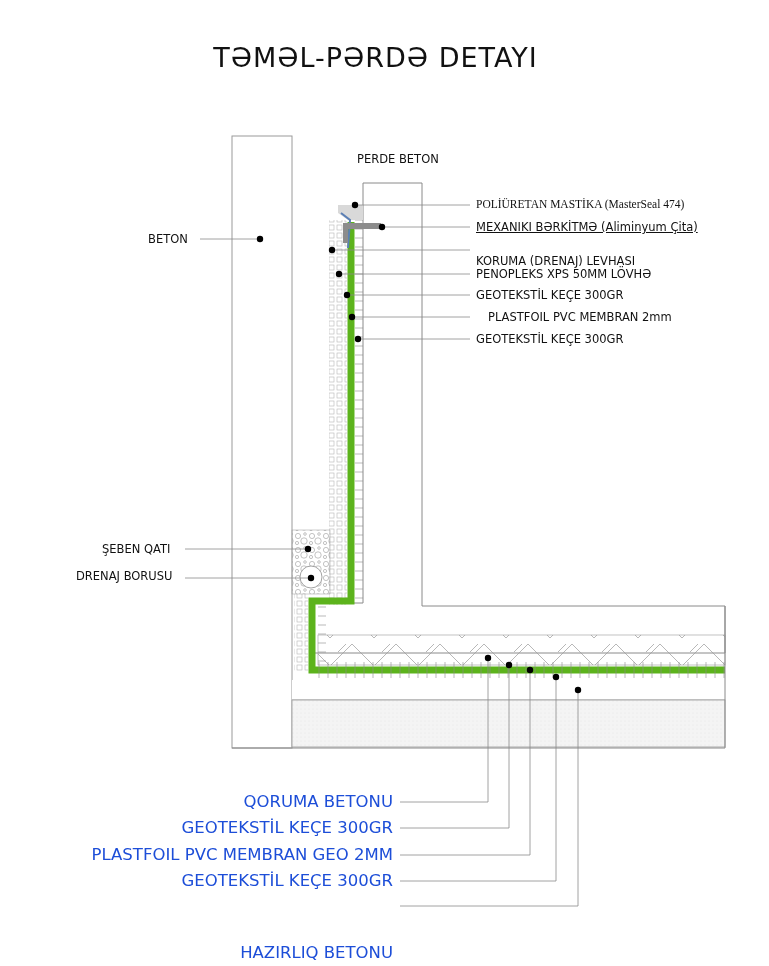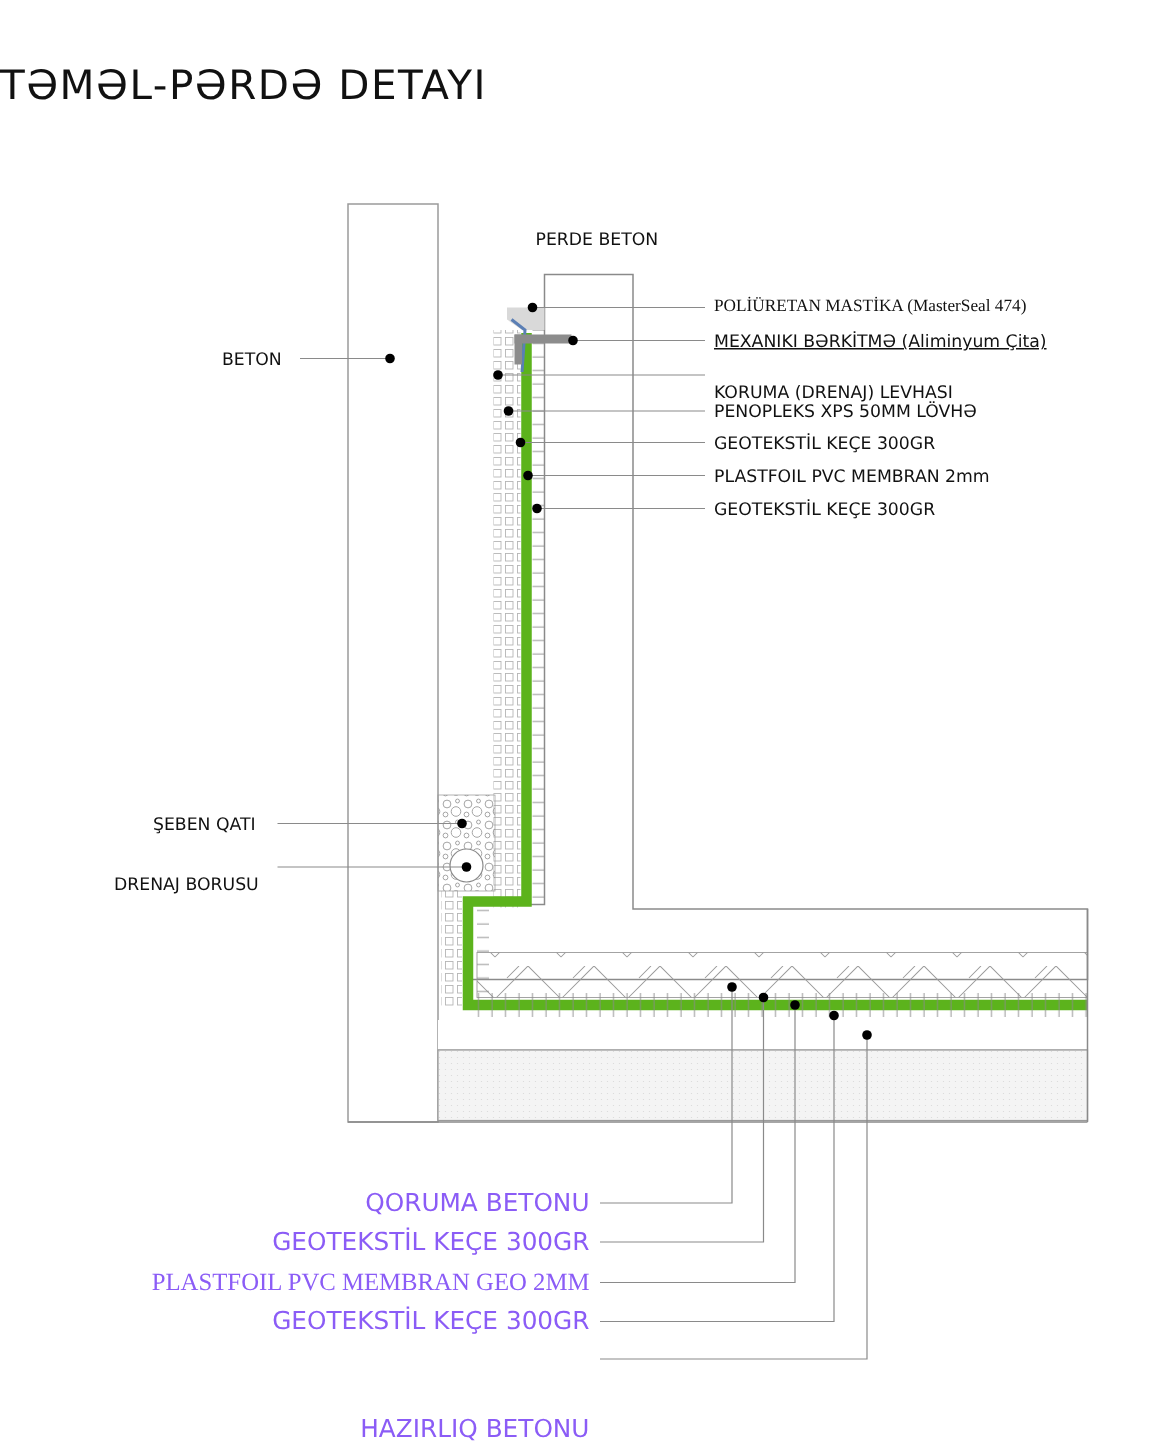--- a/index.html
+++ b/index.html
@@ -1,19 +1,19 @@
 <!DOCTYPE html>
 <html><head>
   <meta charset="utf-8">
   <style>
     html, body { margin: 0; padding: 0; background: #ffffff; }
     body { width: 769px; height: 966px; position: relative; overflow: hidden; font-family: "DejaVu Sans", sans-serif; color: #111; }
-    .title { position: absolute; left: 0; width: 751px; top: 42px; font-size: 27px; letter-spacing: 1px; font-family: "DejaVu Sans", sans-serif; font-weight: normal; }
+    .title { position: absolute; left: 0; width: 751px; top: 42px; text-align: center; font-size: 27px; letter-spacing: 1px; font-family: "DejaVu Sans", sans-serif; font-weight: normal; }
     .lbl { position: absolute; font-size: 11.5px; white-space: nowrap; font-family: "DejaVu Sans", sans-serif; color: #111; }
-    .lbl-big { position: absolute; font-size: 16.5px; white-space: nowrap; text-align: right; font-family: "DejaVu Sans", sans-serif; color: #8b5cf6; }
+    .lbl-big { position: absolute; font-size: 16.5px; white-space: nowrap; text-align: right; font-family: "DejaVu Sans", sans-serif; color: #1d4ed8; }
     svg.drawing { position: absolute; left: 0; top: 0; }
   </style>
 </head>
 <body>
 
 <div class="title">TƏMƏL-PƏRDƏ  DETAYI</div>
 
 <svg class="drawing" width="769" height="966" viewBox="0 0 769 966" xmlns="http://www.w3.org/2000/svg">
   <defs>
     <pattern id="brick" width="8" height="8" patternUnits="userSpaceOnUse">
@@ -104,27 +104,27 @@
     <circle cx="509" cy="665" r="3.2"></circle>
     <circle cx="530" cy="670" r="3.2"></circle>
     <circle cx="556" cy="677" r="3.2"></circle>
     <circle cx="578" cy="690" r="3.2"></circle>
   </g>
 </svg>
 
 <div class="lbl" style="left:357px; top:152px;">PERDE BETON</div>
 <div class="lbl" style="left:148px; top:232px;">BETON</div>
 <div class="lbl" style="left:102px; top:542px;">ŞEBEN QATI</div>
-<div class="lbl" style="left:76px; top:582px;">DRENAJ BORUSU</div>
+<div class="lbl" style="left:76px; top:569px;">DRENAJ BORUSU</div>
 
 <div class="lbl" style="left:476px; top:198px;font-family:Liberation Serif, serif;">POLİÜRETAN MASTİKA (MasterSeal 474)</div>
 <div class="lbl" style="left:476px; top:220px;text-decoration:underline;">MEXANIKI BƏRKİTMƏ (Aliminyum Çita)</div>
 <div class="lbl" style="left:476px; top:254px;">KORUMA (DRENAJ) LEVHASI</div>
 <div class="lbl" style="left:476px; top:267px;text-align:center;">PENOPLEKS XPS 50MM LÖVHƏ</div>
 <div class="lbl" style="left:476px; top:288px;">GEOTEKSTİL KEÇE 300GR</div>
-<div class="lbl" style="left:476px; top:310px;">PLASTFOIL PVC MEMBRAN 2mm</div>
+<div class="lbl" style="left:488px; top:310px;">PLASTFOIL PVC MEMBRAN 2mm</div>
 <div class="lbl" style="left:476px; top:332px;">GEOTEKSTİL KEÇE 300GR</div>
 
 <div class="lbl-big" style="right:376px; top:792px;">QORUMA BETONU</div>
 <div class="lbl-big" style="right:376px; top:818px;">GEOTEKSTİL KEÇE 300GR</div>
-<div class="lbl-big" style="right:376px; top:845px;font-family:Liberation Serif, serif;">PLASTFOIL PVC MEMBRAN GEO 2MM</div>
+<div class="lbl-big" style="right:376px; top:845px;">PLASTFOIL PVC MEMBRAN GEO 2MM</div>
 <div class="lbl-big" style="right:376px; top:871px;">GEOTEKSTİL KEÇE 300GR</div>
 <div class="lbl-big" style="right:376px; top:896px;margin-top:47px;">HAZIRLIQ BETONU</div>
 
 </body></html>

